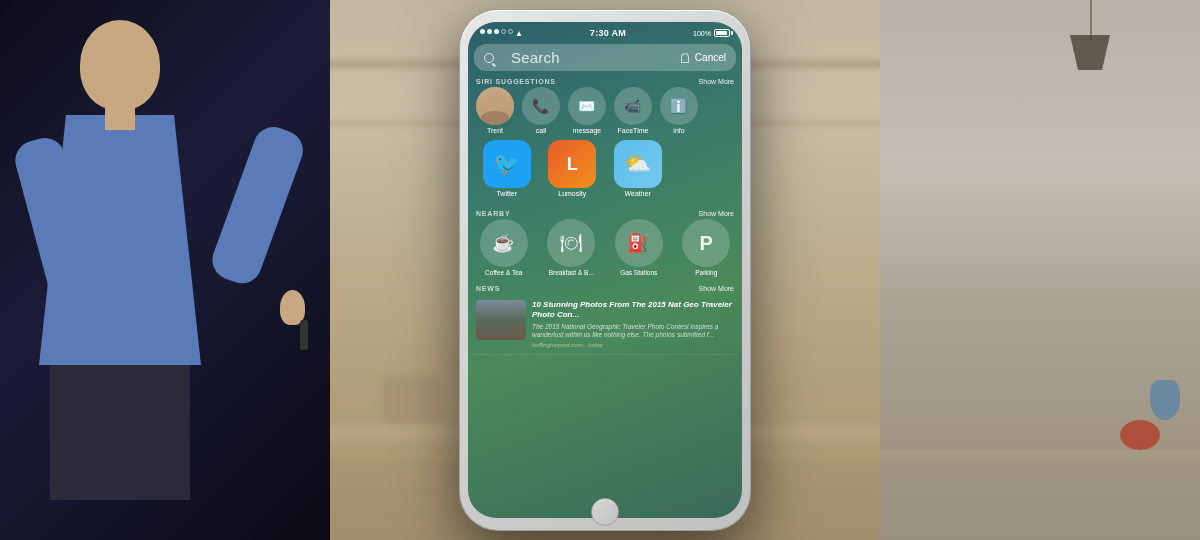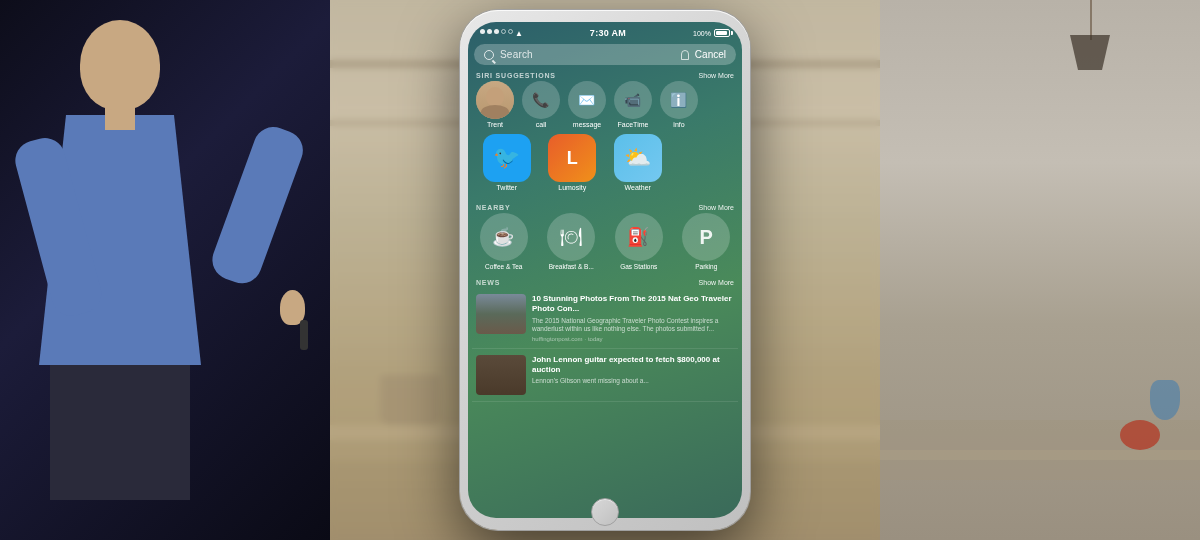--- a/index.html
+++ b/index.html
@@ -392,23 +392,24 @@
       position: absolute;
       bottom: -4px;
       right: -3px;
       width: 4px;
       height: 1.5px;
       background: rgba(255,255,255,0.8);
       transform: rotate(45deg);
     }
     .search-text {
       flex: 1;
-      font-size: 10px;
+      font-size: 15px;
       color: rgba(255,255,255,0.8);
       letter-spacing: 0.2px;
+      margin-left: 11px;
     }
     .search-mic {
       width: 8px;
       height: 10px;
       border: 1.5px solid rgba(255,255,255,0.7);
       border-radius: 4px 4px 0 0;
       position: relative;
     }
     .search-cancel {
       font-size: 10px;
@@ -579,20 +580,21 @@
     }
     .nearby-label {
       font-size: 6.5px;
       color: white;
       text-align: center;
     }
 
     
     .news-section {
       padding: 0 4px;
+      font-style: italic;
     }
     .news-item {
       display: flex;
       gap: 6px;
       padding: 6px 4px;
       border-bottom: 1px solid rgba(255,255,255,0.1);
     }
     .news-thumbnail {
       width: 50px;
       height: 40px;
@@ -783,29 +785,20 @@
             <div class="news-thumbnail" style="background: linear-gradient(135deg, #8a6a5a, #6a4a3a);">
               <div class="news-thumb-inner" style="background: linear-gradient(180deg, #7a8a9a 0%, #5a6a5a 50%, #6a5a4a 100%);"></div>
             </div>
             <div class="news-content">
               <div class="news-title">10 Stunning Photos From The 2015 Nat Geo Traveler Photo Con...</div>
               <div class="news-desc">The 2015 National Geographic Traveler Photo Contest inspires a wanderlust within us like nothing else. The photos submitted f...</div>
               <div class="news-source">huffingtonpost.com · today</div>
             </div>
           </div>
 
-          <div class="news-item">
-            <div class="news-thumbnail" style="background: linear-gradient(135deg, #6a5a4a, #4a3a2a);">
-              <div class="news-thumb-inner" style="background: linear-gradient(180deg, #5a4a3a 0%, #4a3a2a 100%);"></div>
-            </div>
-            <div class="news-content">
-              <div class="news-title">John Lennon guitar expected to fetch $800,000 at auction</div>
-              <div class="news-desc">Lennon's Gibson went missing about a...</div>
-            </div>
-          </div>
         </div>
       </div>
       <div class="iphone-home"></div>
     </div>
   </div>
 </div>
 
 <div class="right-panel">
   <div class="right-bg"></div>
   <div class="right-lamp">

